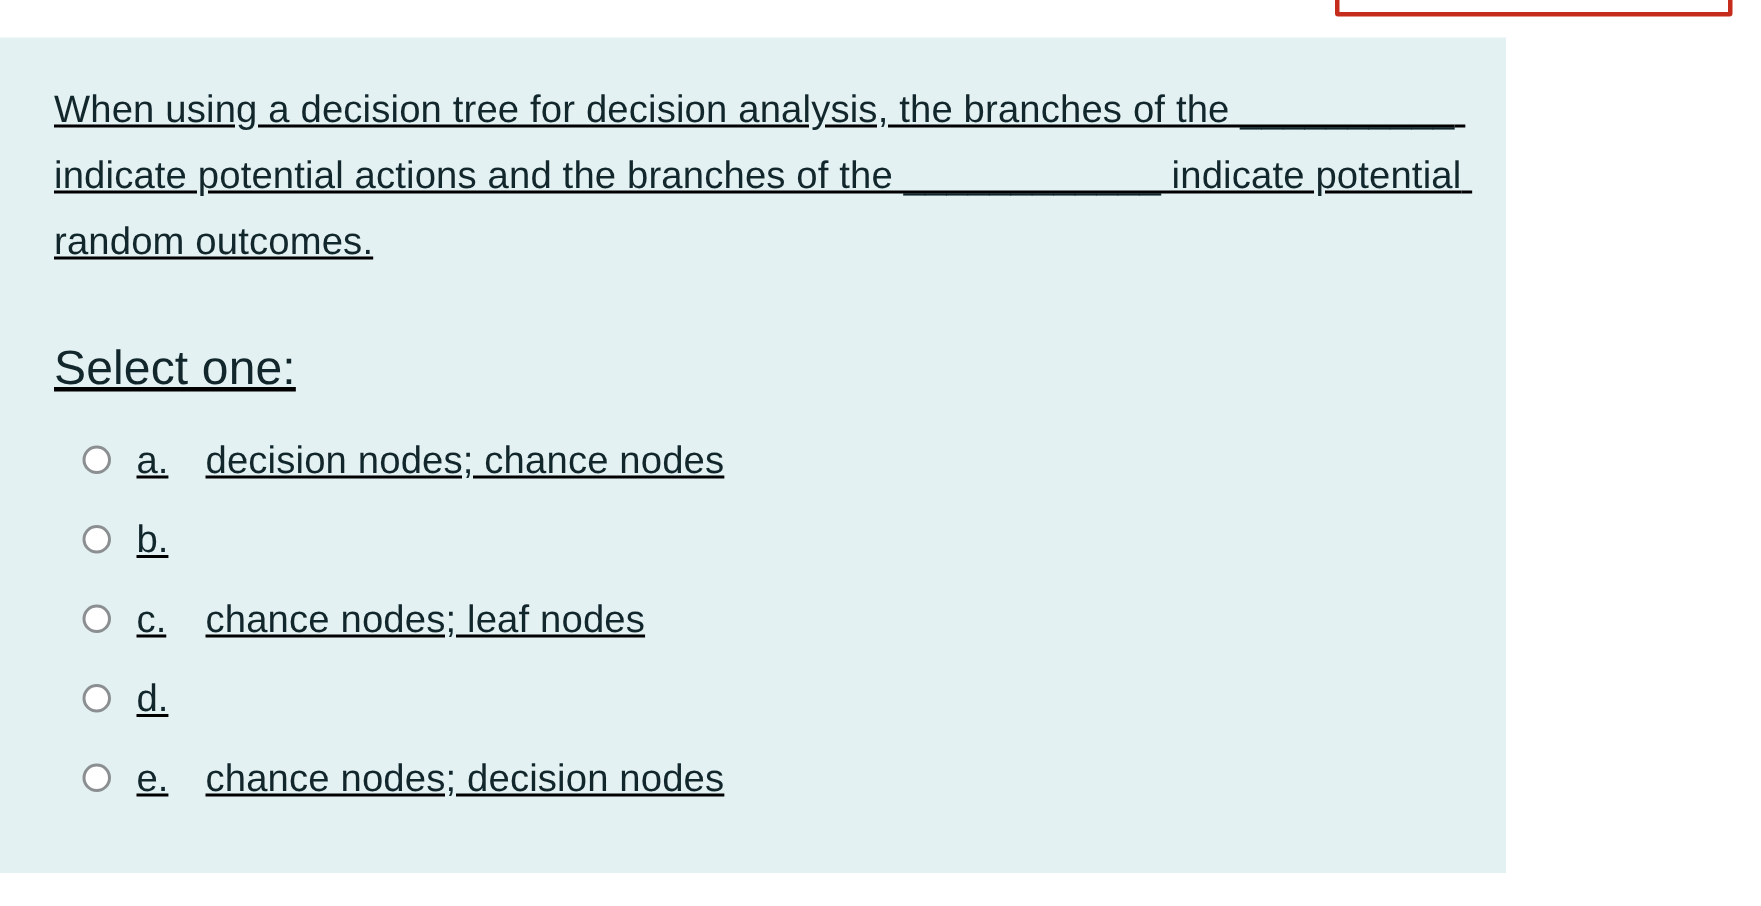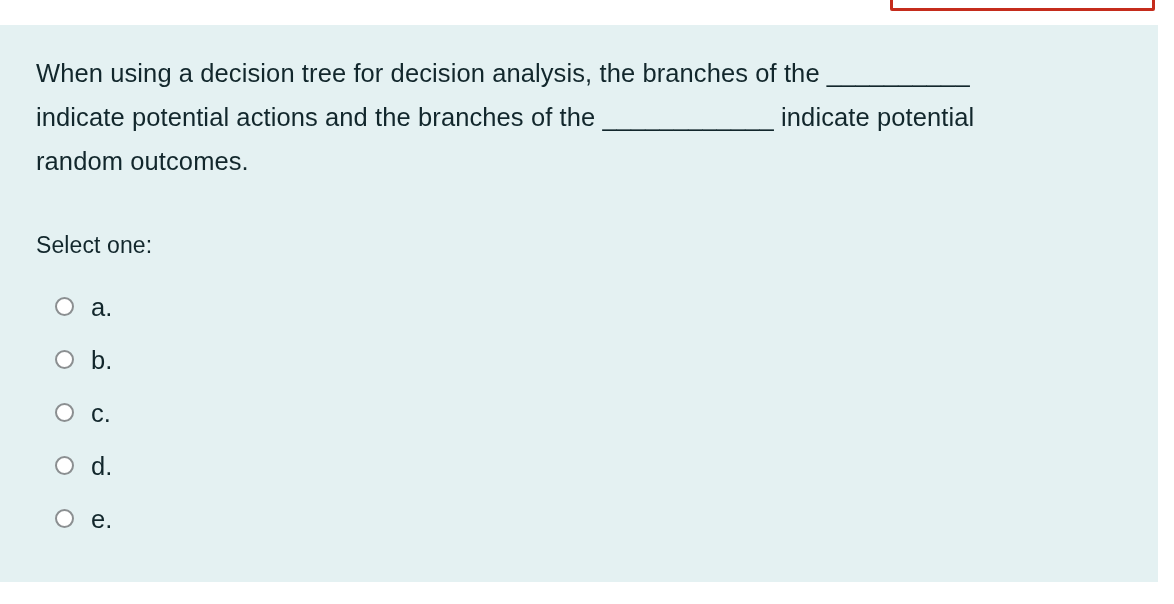--- a/index.html
+++ b/index.html
@@ -34,40 +34,41 @@
     border-radius: 2px;
     background: #ffffff;
     box-sizing: border-box;
   }
 
   
   #question-panel {
     position: absolute;
     left: 0;
     top: 25px;
-    width: 1158px;
+    width: 1004px;
     height: 557px;
     background: #e4f1f2;
     box-sizing: border-box;
     padding: 26px 0 0 36px;
+    text-decoration: underline;
   }
 
   #question-text {
     color: #12272c;
     font-size: 25.5px;
     line-height: 44px;
     letter-spacing: 0.1px;
     max-width: 1010px;
     white-space: pre-wrap;
   }
 
   #select-one-label {
     margin-top: 47px;
     color: #12272c;
-    font-size: 23px;
+    font-size: 32px;
     line-height: 30px;
     letter-spacing: 0.1px;
   }
 
   #answer-list {
     margin-top: 20px;
     list-style: none;
     padding: 0;
   }
 
@@ -115,36 +116,39 @@
 
   <div id="question-text">When using a decision tree for decision analysis, the branches of the __________ indicate potential actions and the branches of the ____________ indicate potential random outcomes.</div>
 
   <div id="select-one-label">Select one:</div>
 
   <div id="answer-list">
 
     <div class="answer-row">
       <span class="radio-circle"></span>
       <span class="answer-letter">a.</span>
+      <span class="answer-text">decision nodes; chance nodes</span>
     </div>
 
     <div class="answer-row">
       <span class="radio-circle"></span>
       <span class="answer-letter">b.</span>
     </div>
 
     <div class="answer-row">
       <span class="radio-circle"></span>
       <span class="answer-letter">c.</span>
+      <span class="answer-text">chance nodes; leaf nodes</span>
     </div>
 
     <div class="answer-row">
       <span class="radio-circle"></span>
       <span class="answer-letter">d.</span>
     </div>
 
     <div class="answer-row">
       <span class="radio-circle"></span>
       <span class="answer-letter">e.</span>
+      <span class="answer-text">chance nodes; decision nodes</span>
     </div>
 
   </div>
 </div>
 
 </body></html>

